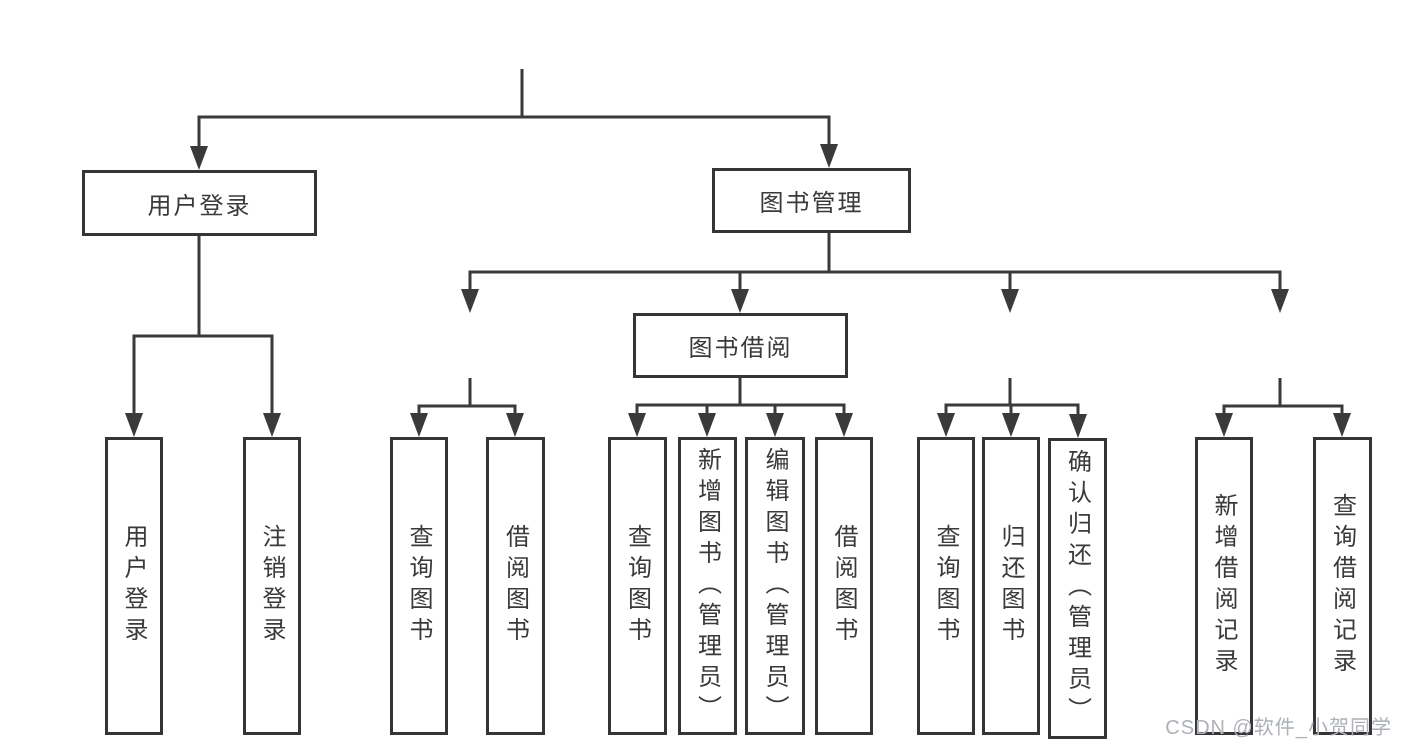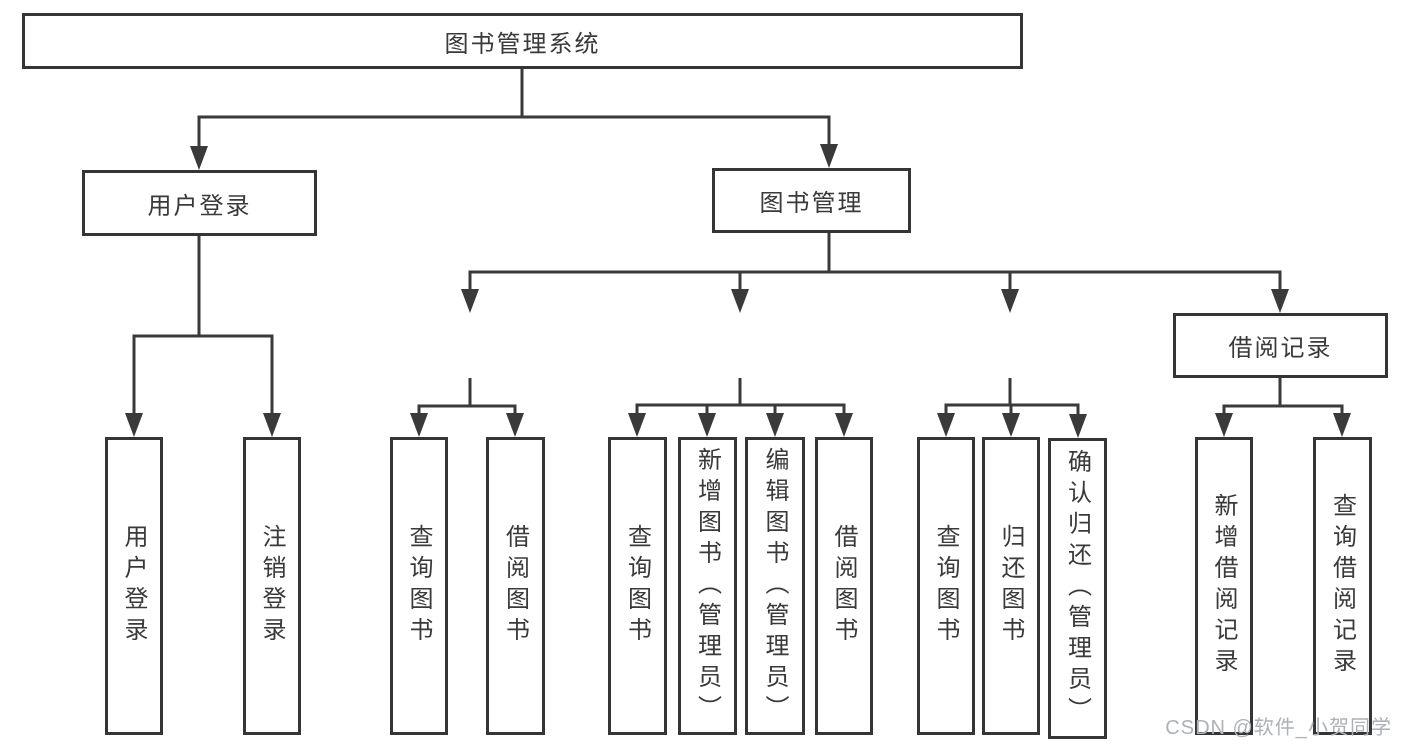--- a/index.html
+++ b/index.html
@@ -75,33 +75,30 @@
       <polygon points="1069,414 1087,414 1078,438"></polygon>
     </g>
 
     <g>
       <path d="M1280 378 V406 M1224 414 V406 H1342 V414"></path>
       <polygon points="1215,413 1233,413 1224,437"></polygon>
       <polygon points="1333,413 1351,413 1342,437"></polygon>
     </g>
   </svg>
 
-  <div class="node hnode" style="left:22px;top:13px;width:1001px;height:56px">
-    <span class="label">图书管理系统</span>
-  </div>
 
   <div class="node hnode" style="left:82px;top:170px;width:235px;height:66px">
     <span class="label">用户登录</span>
   </div>
   <div class="node hnode" style="left:712px;top:168px;width:199px;height:65px">
     <span class="label">图书管理</span>
   </div>
 
-  <div class="node hnode" style="left:1173px;top:313px;width:215px;height:65px">
-    <span class="label">借阅记录</span>
+  <div class="node hnode" style="left:633px;top:313px;width:215px;height:65px">
+    <span class="label">图书借阅</span>
   </div>
 
   <div class="node leaf" style="left:105px;top:437px;width:58px;height:298px">
     <span class="label">用户登录</span>
   </div>
   <div class="node leaf" style="left:243px;top:437px;width:58px;height:298px">
     <span class="label">注销登录</span>
   </div>
 
   <div class="node leaf" style="left:390px;top:437px;width:58px;height:298px">

